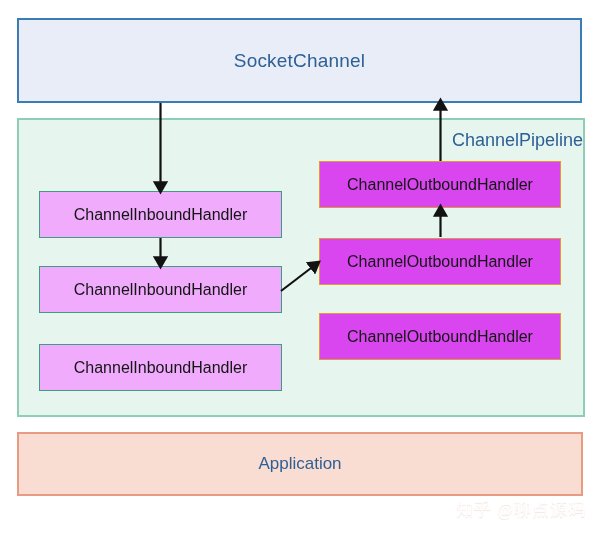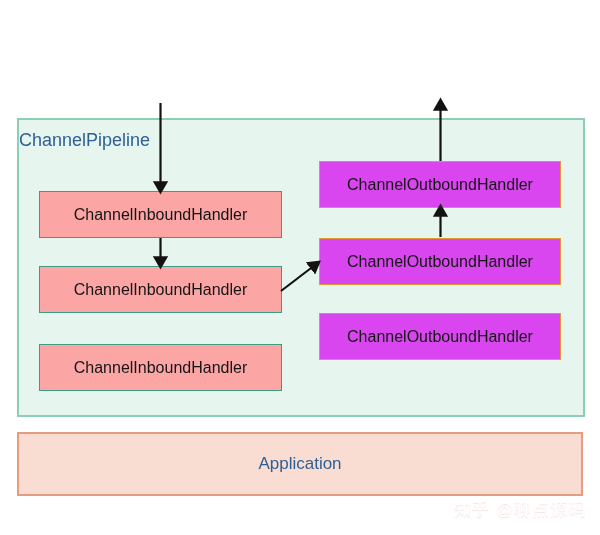--- a/index.html
+++ b/index.html
@@ -46,37 +46,37 @@
     width: 568px;
     height: 299px;
     background: #e7f5ef;
     border: 2px solid #8ecdb6;
   }
   #pipeline-title {
     position: absolute;
     left: 0;
     top: 10px;
     width: 100%;
-    text-align: left;
+    text-align: right;
     color: #2f6095;
     font-size: 18px;
   }
   #application-box {
     left: 17px;
     top: 432px;
     width: 566px;
     height: 64px;
     background: #f9ddd2;
     border: 2px solid #e79b83;
     color: #2f6095;
     font-size: 17px;
   }
   
   .inbound {
-    background: #fca5a5;
+    background: #f0abfc;
     border: 1.5px solid #3e9c84;
     color: #151515;
     font-size: 16px;
     left: 39px;
     width: 243px;
     height: 47px;
   }
   .outbound {
     background: #d946ef;
     border: 1.5px solid #e0992f;
@@ -102,31 +102,34 @@
     pointer-events: none;
   }
   
   #watermark {
     position: absolute;
     right: 14px;
     bottom: 14px;
     color: #ffffff;
     opacity: 0.85;
     font-size: 17px;
-    font-family: Liberation Sans, sans-serif;
+    font-family: Liberation Serif, serif;
     letter-spacing: 1px;
     text-shadow: 0 1px 1px rgba(200,140,120,0.35);
     white-space: nowrap;
   }
 </style>
 </head>
 <body>
 
 <div id="canvas">
 
+  <div class="box" id="socket-channel-box">
+    <span>SocketChannel</span>
+  </div>
 
   <div class="box" id="pipeline-box">
     <div id="pipeline-title">ChannelPipeline</div>
   </div>
 
   <div class="box inbound" id="inbound-0">
     <span>ChannelInboundHandler</span>
   </div>
   <div class="box inbound" id="inbound-1">
     <span>ChannelInboundHandler</span>

